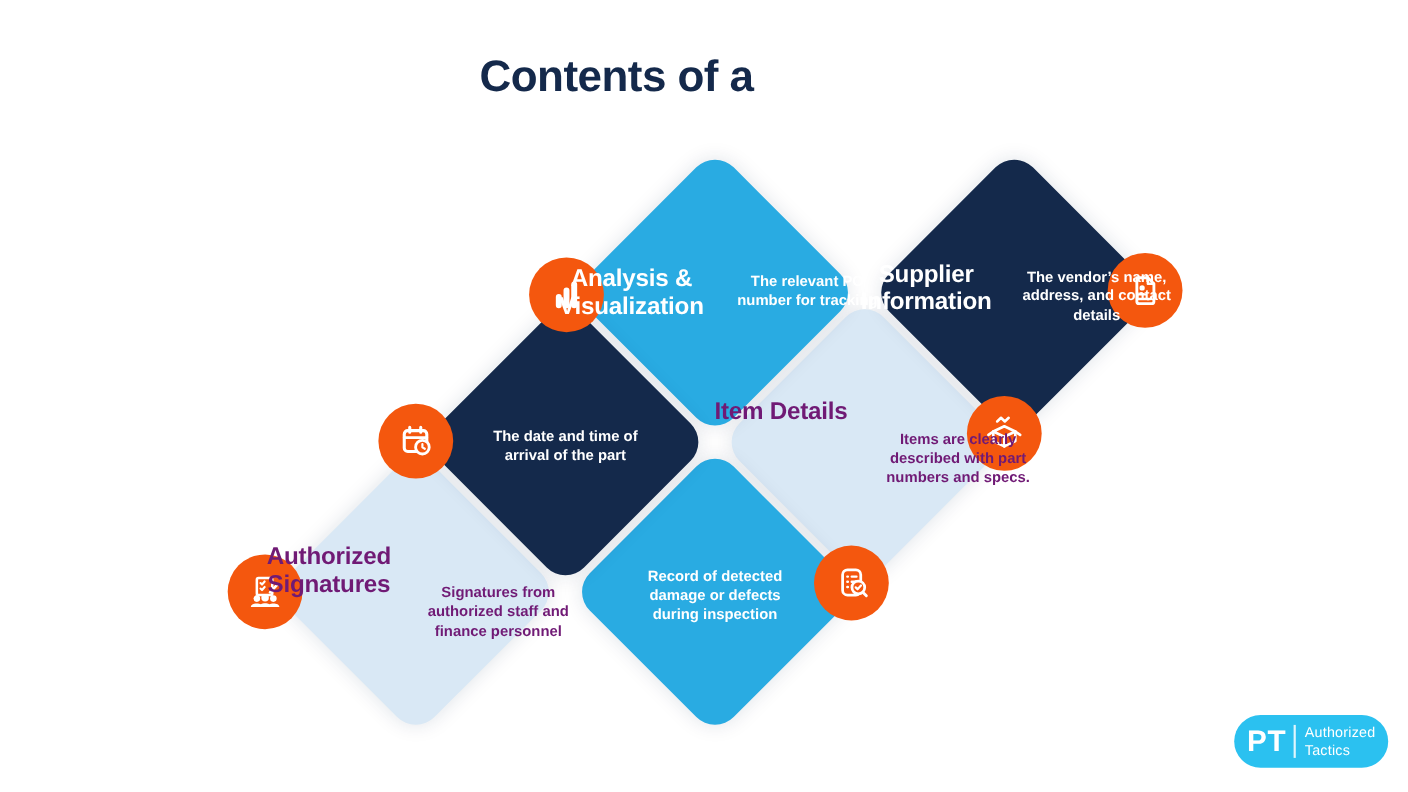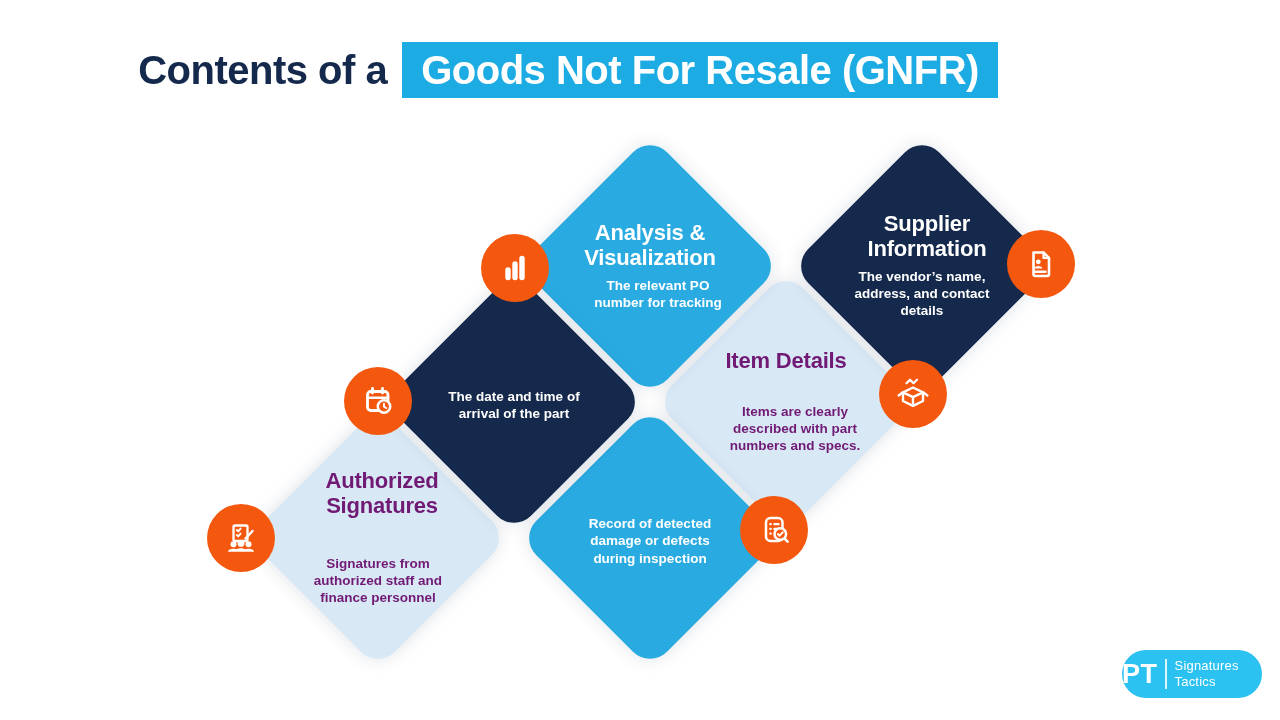--- a/index.html
+++ b/index.html
@@ -34,22 +34,22 @@
     transform:translate(-50%,-50%) rotate(45deg);
     border-radius:24px;
     box-shadow:0 0 18px rgba(19,42,78,0.13);
   }
   .card.bright .shape { background:#29ABE2; z-index:2; }
   .card.navy   .shape { background:#14294B; z-index:3; }
   .card.pale   .shape { background:#D9E8F5; z-index:1; }
 
   .content {
     position:absolute; left:0; top:0; transform:translate(-50%,-50%);
-    z-index:6; text-align:center; display:flex; flex-direction:column;
-    align-items:flex-end;
+    z-index:6; text-align:center; display:flex; flex-direction:row;
+    align-items:flex-start;
   }
   .card-title {
     font-weight:700; font-size:22px; line-height:1.13; letter-spacing:-0.2px;
   }
   .card-desc {
     font-weight:700; font-size:13.5px; line-height:1.28; margin-top:6px;
   }
   .card.bright .card-title, .card.bright .card-desc,
   .card.navy .card-title, .card.navy .card-desc { color:#ffffff; }
   .card.pale .card-title, .card.pale .card-desc { color:#701a75; }
@@ -61,21 +61,21 @@
     transform:translate(-50%,-50%);
     display:flex; align-items:center; justify-content:center;
   }
   .icon-circle svg { display:block; }
   .ic-stroke { fill:none; stroke:#ffffff; stroke-linecap:round; stroke-linejoin:round; }
 
   
   .logo {
     position:absolute; right:18px; bottom:22px; width:140px; height:48px;
     background:#2BC1F0; border-radius:24px;
-    display:flex; align-items:center; justify-content:flex-start;
+    display:flex; align-items:center; justify-content:center;
     z-index:8;
   }
   .logo .initials {
     color:#ffffff; font-size:27px; font-weight:700; letter-spacing:0.5px;
   }
   .logo .divider {
     width:2px; height:30px; background:rgba(255,255,255,0.85);
     margin:0 8px 0 7px;
   }
   .logo .name { display:flex; flex-direction:column; }
@@ -84,21 +84,20 @@
     letter-spacing:0.2px;
   }
 </style>
 </head>
 <body>
 
 <div class="stage">
 
   <div class="header">
     <span class="prefix">Contents of a</span>
-    <span class="highlight">Goods Not For Resale (GNFR)</span>
   </div>
 
   <div class="card bright" style="left:650px; top:266px;">
     <div class="shape"></div>
     <div class="icon-circle" style="left:-135px; top:2px;">
       <svg width="40" height="40" viewBox="0 0 40 40">
         <path class="ic-stroke" stroke-width="5.4" d="M13 29.5v-7.5 M20 29.5v-13.5 M27 29.5v-19"></path>
       </svg>
     </div>
     <div class="content">
@@ -189,18 +188,18 @@
     </div>
     <div class="content">
       <div class="card-desc" style="width:142px;">Record of detected damage or defects during inspection</div>
     </div>
   </div>
 
   <div class="logo">
     <span class="initials">PT</span>
     <span class="divider"></span>
     <span class="name">
-      <span>Signatures</span>
+      <span>Authorized</span>
       <span>Tactics</span>
     </span>
   </div>
 
 </div>
 
 </body></html>

